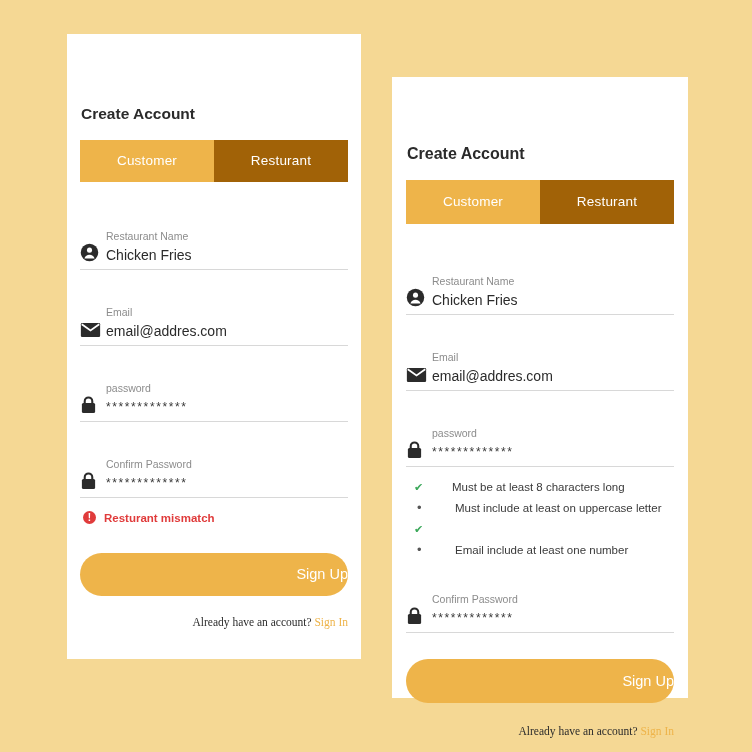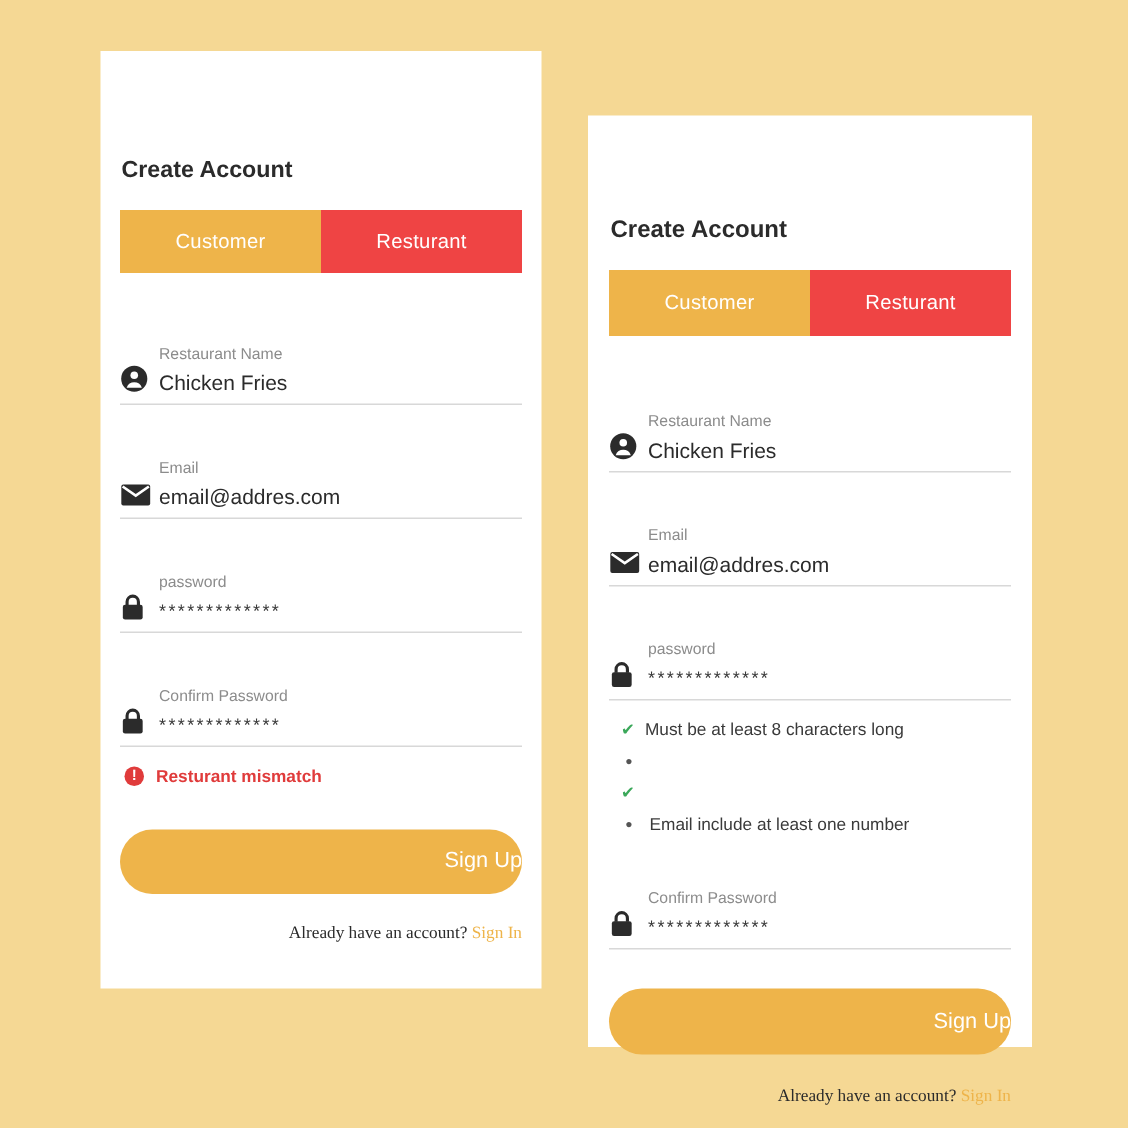--- a/index.html
+++ b/index.html
@@ -68,21 +68,21 @@
     color: #ffffff;
     font-size: 13.5px;
     letter-spacing: .2px;
     box-sizing: border-box;
     cursor: pointer;
     user-select: none;
   }
   .card-left .seg { height: 42px; line-height: 42px; }
   .card-right .seg { height: 44px; line-height: 44px; }
   .seg.active { background: #eeb44a; }
-  .seg.inactive { background: #ef4444; }
+  .seg.inactive { background: #a16207; }
 
   
   .field {
     display: flex;
     align-items: flex-end;
     border-bottom: 1px solid #d8d8d8;
     padding-bottom: 5px;
   }
   .field-icon {
     width: 26px;
@@ -164,20 +164,21 @@
     width: 16px;
     font-size: 11px;
     line-height: 14px;
     text-align: left;
   }
   .rule-mark.ok { color: #3ba85a; }
   .rule-mark.dot { color: #555; font-size: 13px; padding-left: 3px; }
   .rule-text {
     font-size: 11.5px;
     color: #3a3a3a;
+    margin-left: 22px;
   }
 
   
   .signup {
     background: #eeb44a;
     color: #ffffff;
     text-align: right;
     border-radius: 22px;
     font-size: 14.5px;
     cursor: pointer;
@@ -338,20 +339,21 @@
       </div>
     </div>
 
     <div class="rules">
       <div class="rule">
         <div class="rule-mark ok">✔</div>
         <div class="rule-text">Must be at least 8 characters long</div>
       </div>
       <div class="rule">
         <div class="rule-mark dot">•</div>
+        <div class="rule-text">Must include at least on uppercase letter</div>
       </div>
       <div class="rule">
         <div class="rule-mark ok">✔</div>
       </div>
       <div class="rule">
         <div class="rule-mark dot">•</div>
         <div class="rule-text">Email include at least one number</div>
       </div>
     </div>
 

